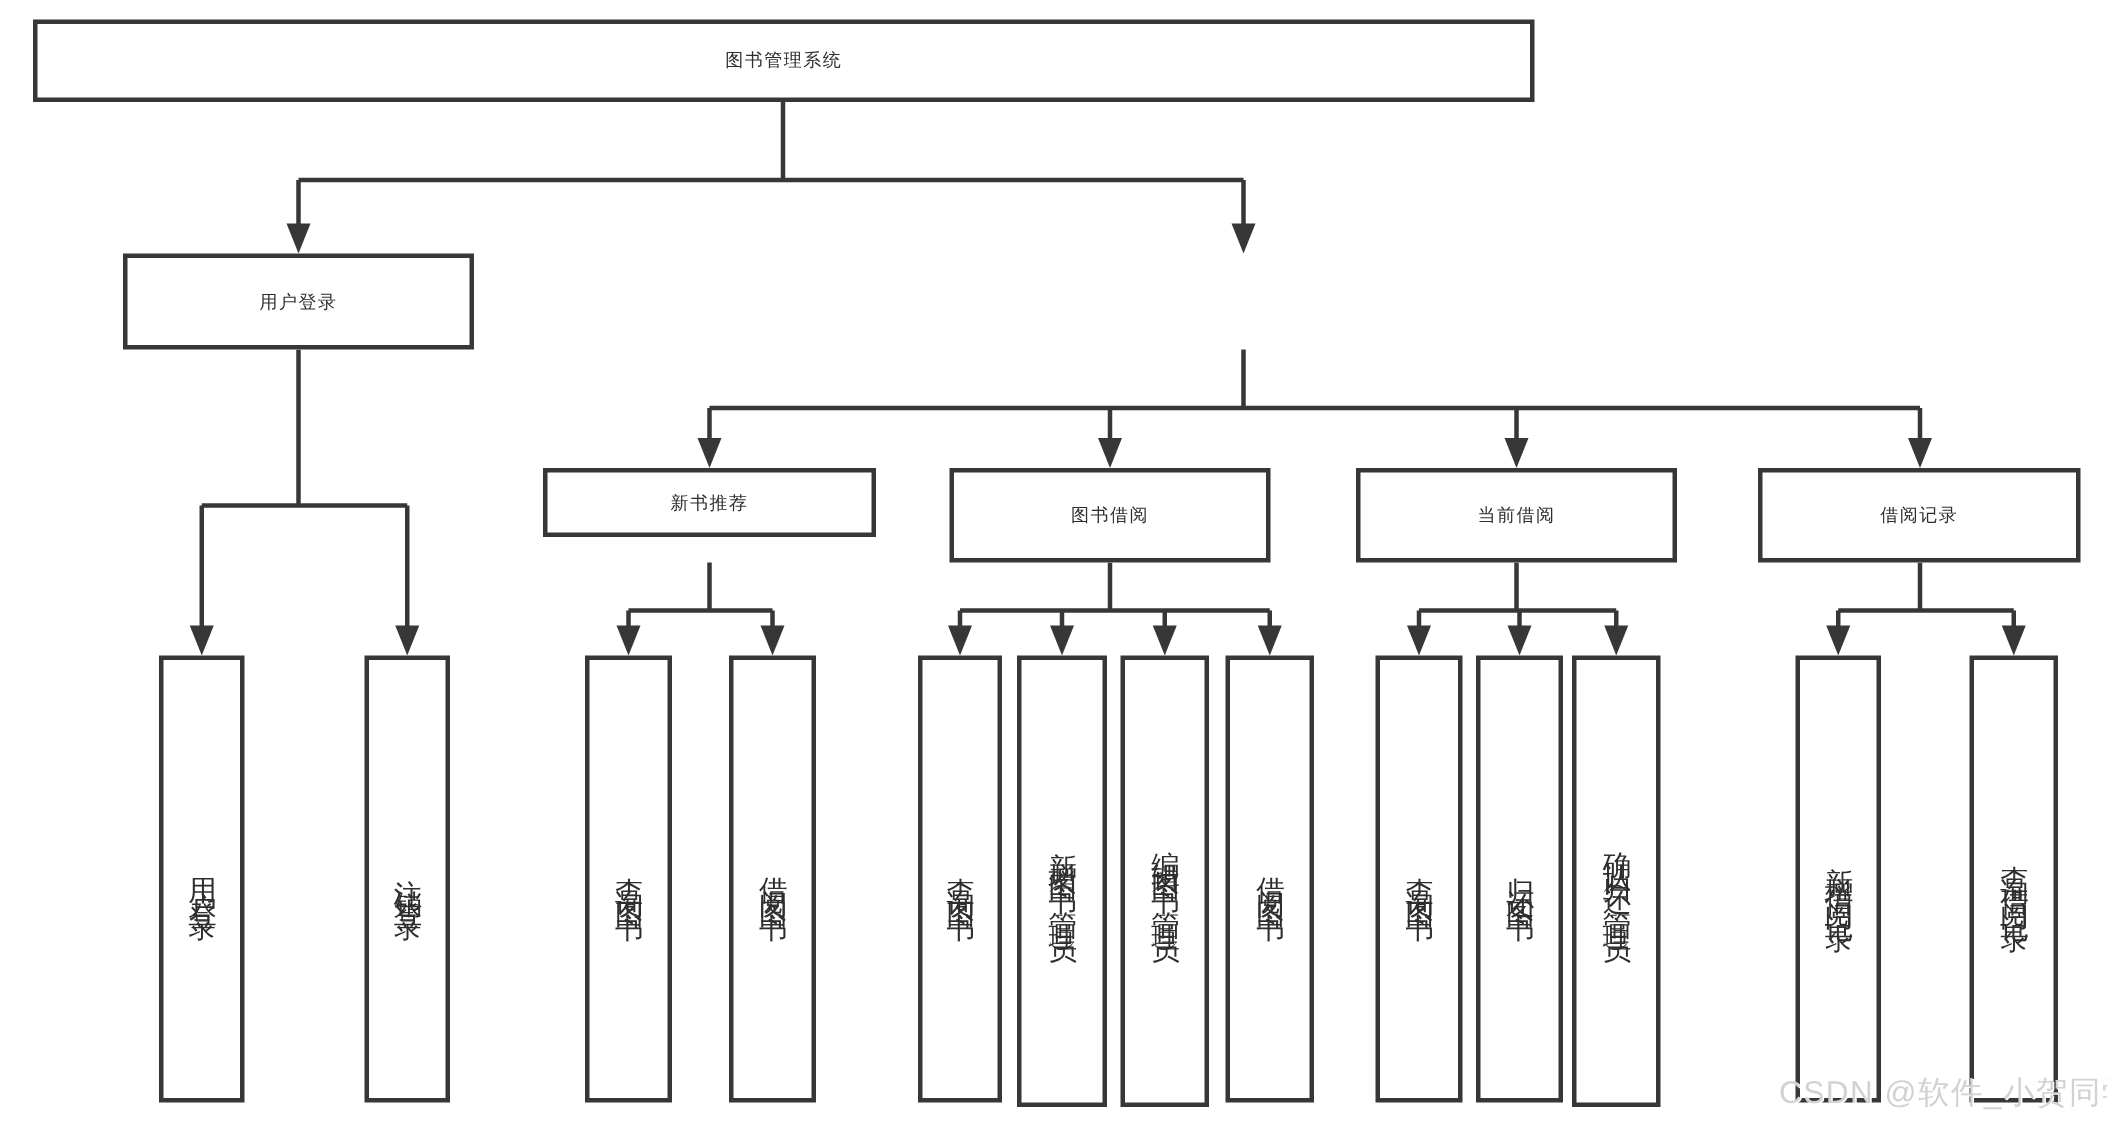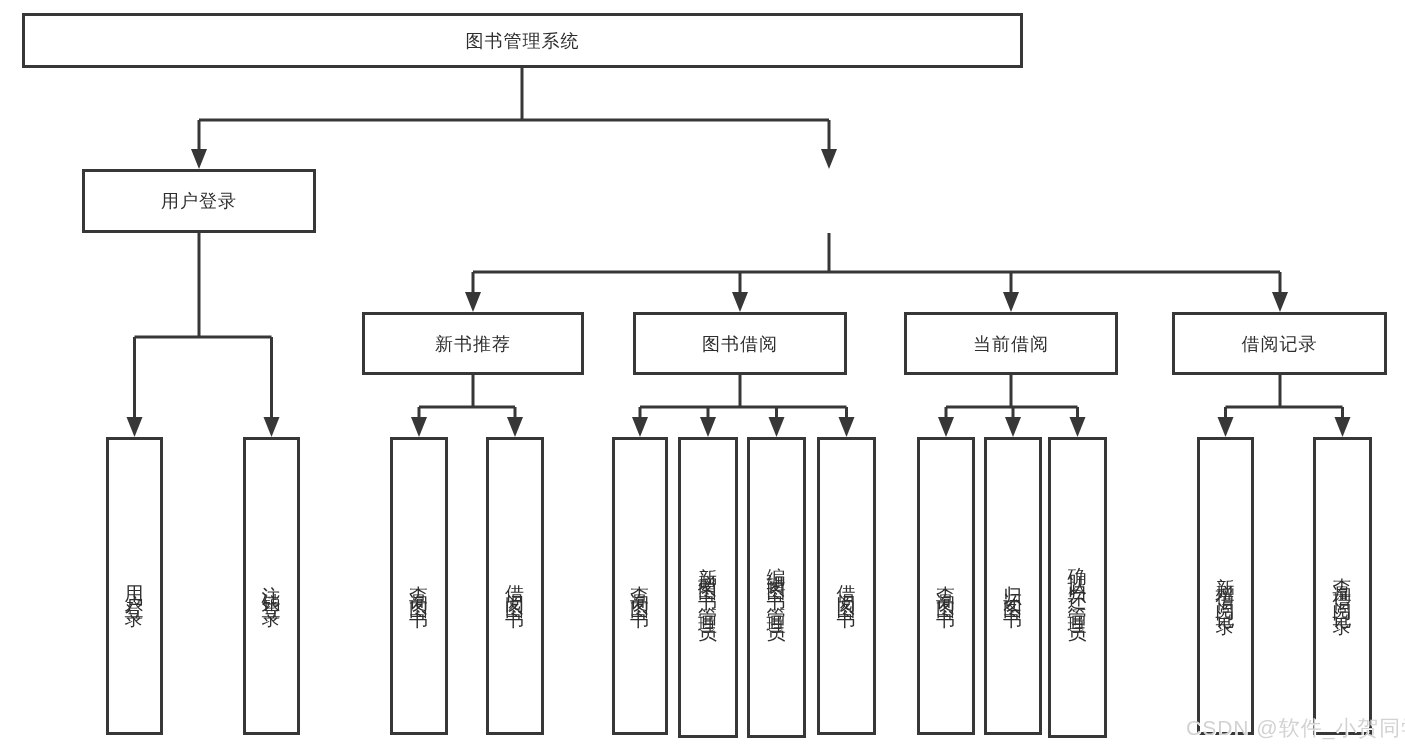--- a/index.html
+++ b/index.html
@@ -19,33 +19,33 @@
   #wires{position:absolute;left:0;top:0;width:1405px;height:747px;}
   .box{
     position:absolute;
     box-sizing:border-box;
     background:var(--box-bg);
     border:3px solid var(--line);
     display:flex;align-items:center;justify-content:center;
     color:var(--text);
     text-align:center;
   }
-  .h{font-size:18px;letter-spacing:1px;text-align:center;}
+  .h{font-size:12px;letter-spacing:1px;text-align:center;}
   .v{
     writing-mode:vertical-rl;
     text-orientation:mixed;
     font-size:19px;
     letter-spacing:8px;
     line-height:1;
   }
   
   .n-root{left:22px;top:13px;width:1001px;height:55px;}
   .n-l2a{left:82px;top:169px;width:234px;height:64px;}
   .n-l2b{left:712px;top:169px;width:235px;height:64px;}
-  .n-l3a{left:362px;top:312px;width:222px;height:63px;}
+  .n-l3a{left:362px;top:312px;width:222px;height:46px;}
   .n-l3b{left:633px;top:312px;width:214px;height:63px;}
   .n-l3c{left:904px;top:312px;width:214px;height:63px;}
   .n-l3d{left:1172px;top:312px;width:215px;height:63px;}
   .n-a1{left:106px;top:437px;width:57px;height:298px;}
   .n-a2{left:243px;top:437px;width:57px;height:298px;}
   .n-b1{left:390px;top:437px;width:58px;height:298px;}
   .n-b2{left:486px;top:437px;width:58px;height:298px;}
   .n-c1{left:612px;top:437px;width:56px;height:298px;}
   .n-c2{left:678px;top:437px;width:60px;height:301px;}
   .n-c3{left:747px;top:437px;width:59px;height:301px;}

